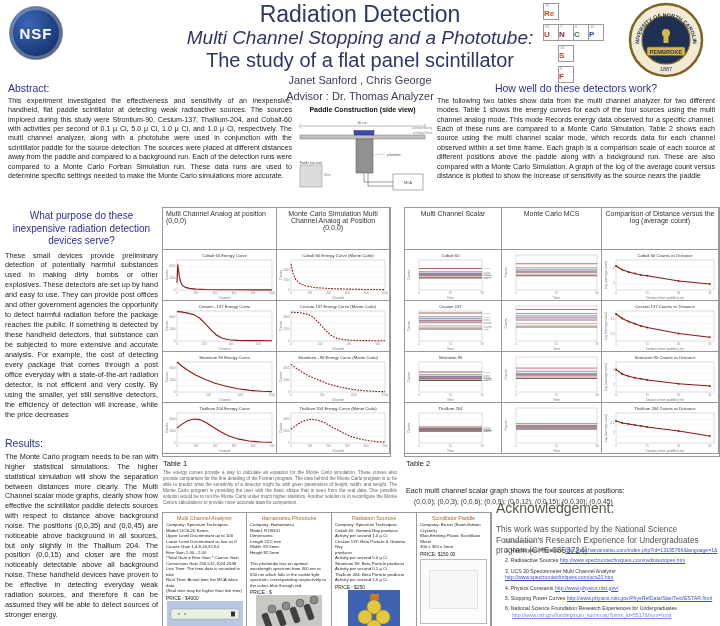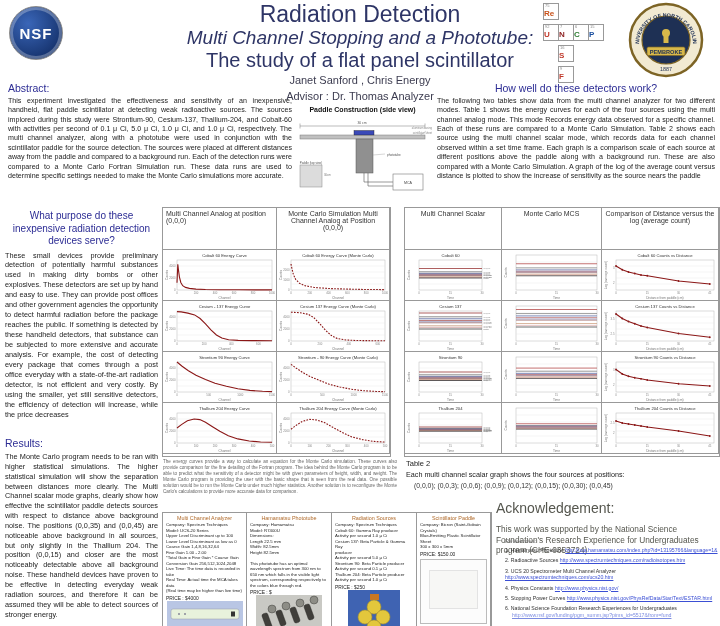--- a/index.html
+++ b/index.html
@@ -46,21 +46,21 @@
     grid-template-columns:97px 100px 117px;grid-template-rows:42px repeat(4,51px);border:1px solid #999;background:#fff;}
   .cell{border-right:1px solid #999;border-bottom:1px solid #999;overflow:hidden;}
   .th{font-size:7px;color:#333;padding:2px 3px;display:flex;align-items:flex-start;justify-content:center;text-align:center;}
   .th.left{justify-content:flex-start;text-align:left;}
   .chart{width:100%;height:100%;}
 
   #table1-cap{position:absolute;left:163px;top:459px;width:234px;}
   .cap-title{font-size:7.5px;color:#222;margin-bottom:2px;}
   .cap-body{font-size:4.6px;line-height:1.3;color:#666;text-align:justify;}
   #table2-cap{position:absolute;left:406px;top:459px;width:300px;}
-  .cap-l1{font-size:7.2px;color:#222;margin:2px 0 3px 0;}
+  .cap-l1{font-size:7.2px;color:#222;margin:18px 0 3px 0;}
   .cap-l2{font-size:6.8px;color:#333;margin-left:8px;}
 
   
   #equip-title{position:absolute;left:162px;top:497px;width:328px;text-align:center;font-size:12.5px;color:#111;}
   #equipment{position:absolute;left:162px;top:512px;width:328px;height:113px;display:grid;
     grid-template-columns:84px 85px 85px 74px;border:1px solid #999;background:#fff;}
   .eq-col{border-right:1px solid #999;padding:2px 3px;display:flex;flex-direction:column;overflow:hidden;}
   .eq-h{font-size:5.4px;color:#b06a2a;text-align:center;margin-bottom:1px;}
   .eq-body{font-size:4.3px;line-height:1.28;color:#222;white-space:pre-line;}
   .eq-price{font-size:4.9px;color:#222;margin-top:2px;}
@@ -84,21 +84,21 @@
 <div class="poster">
 
   <div id="nsf-logo">
     <span>NSF</span>
   </div>
 
   <div id="title-block">
     <div class="t1">Radiation Detection</div>
     <div class="t2">Multi Channel Stopping and a Phototube:</div>
     <div class="t3">The study of a flat panel scintillator</div>
-    <div class="auth">Janet Sanford , Chris Energy</div>
+    <div class="auth">Janet Sanford , Chris George</div>
     <div class="auth">Advisor : Dr. Thomas Analyzer</div>
   </div>
 
   <div id="crossword">
     <div class="cw-tile cw-t0">
         <span class="cw-num">75</span>
         <span style="color: rgb(200, 82, 26);">Re</span>
       </div>
     <div class="cw-tile cw-t1">
         <span class="cw-num">92</span>
@@ -692,20 +692,21 @@
             <text x="107.82978723404256" y="44" font-size="2.8" text-anchor="middle" fill="#888" font-family="&quot;Liberation Sans&quot;, sans-serif">45</text>
             <text x="12.5" y="31" font-size="2.8" text-anchor="end" fill="#888" font-family="&quot;Liberation Sans&quot;, sans-serif">2</text>
             <text x="12.5" y="21" font-size="2.8" text-anchor="end" fill="#888" font-family="&quot;Liberation Sans&quot;, sans-serif">2.5</text>
             <text x="63" y="48.5" font-size="3.2" text-anchor="middle" fill="#777" font-family="&quot;Liberation Sans&quot;, sans-serif">Distance from paddle (cm)</text>
             <text x="4.5" y="25" font-size="3.2" text-anchor="middle" fill="#777" font-family="&quot;Liberation Sans&quot;, sans-serif" transform="rotate(-90 4.5 25)">Log (average count)</text>
           </svg></div>
       </div>
   </div>
 
   <div id="table1-cap">
+    <div class="cap-title">Table 1</div>
     <div class="cap-body">The energy curves provide a way to calculate an equation for the Monte Carlo simulation.  These curves also provide comparison for the fine detailing of the Fortran program.  The idea behind the Monte Carlo program is to be able to predict what the sensitivity of a detector might be with given parameters of height, width, and weight.  The Monte Carlo program is providing the user with the basic shape that is seen from the real data.  One possible solution would be to run the Monte Carlo under much higher statistics.  Another solution is to reconfigure the Monte Carlo's calculations to provide more accurate data for comparison.</div>
   </div>
   <div id="table2-cap">
     <div class="cap-title">Table 2</div>
     <div class="cap-l1">Each multi channel scalar graph shows the four sources at positions:</div>
     <div class="cap-l2">(0,0,0); (0,0,3); (0,0,6); (0,0,9); (0,0,12); (0,0,15); (0,0,30); (0,0,45)</div>
   </div>
 
   <div id="equipment">
     <div class="eq-col">

